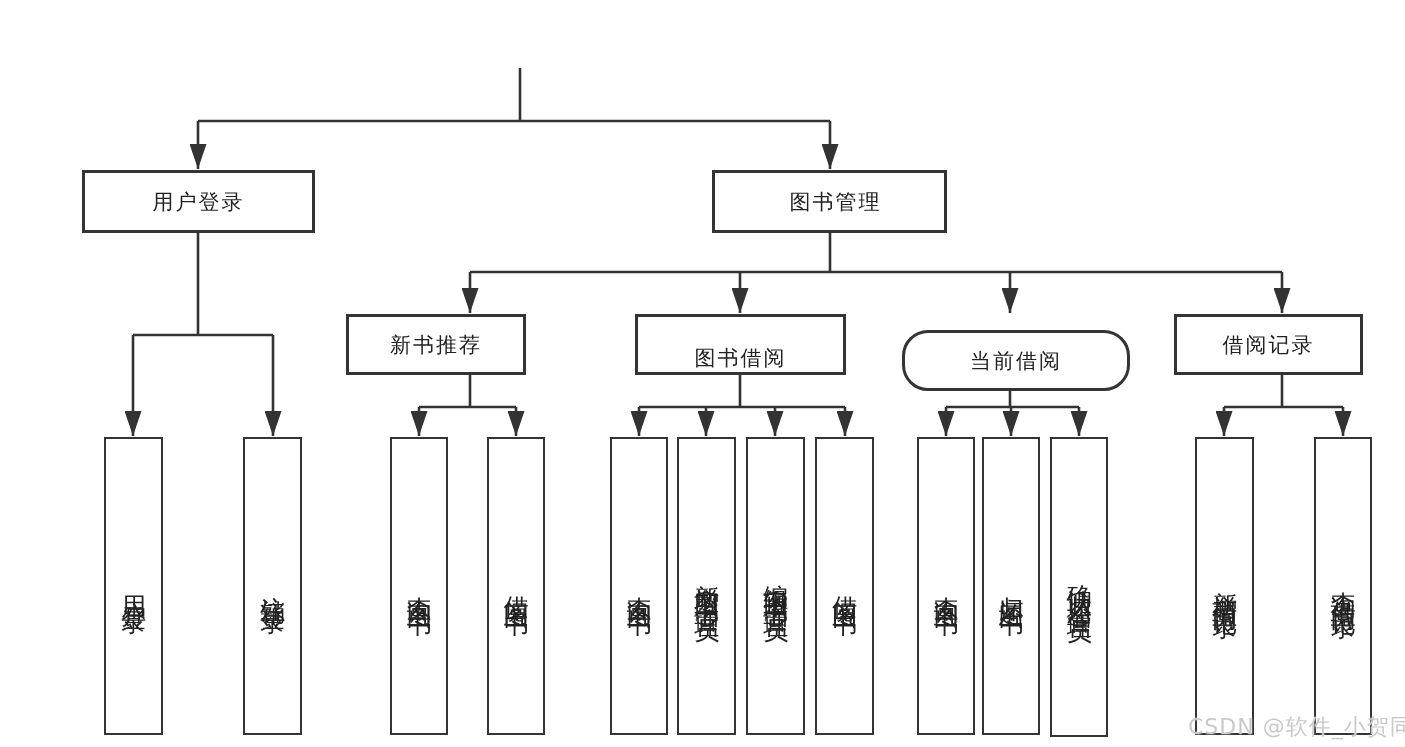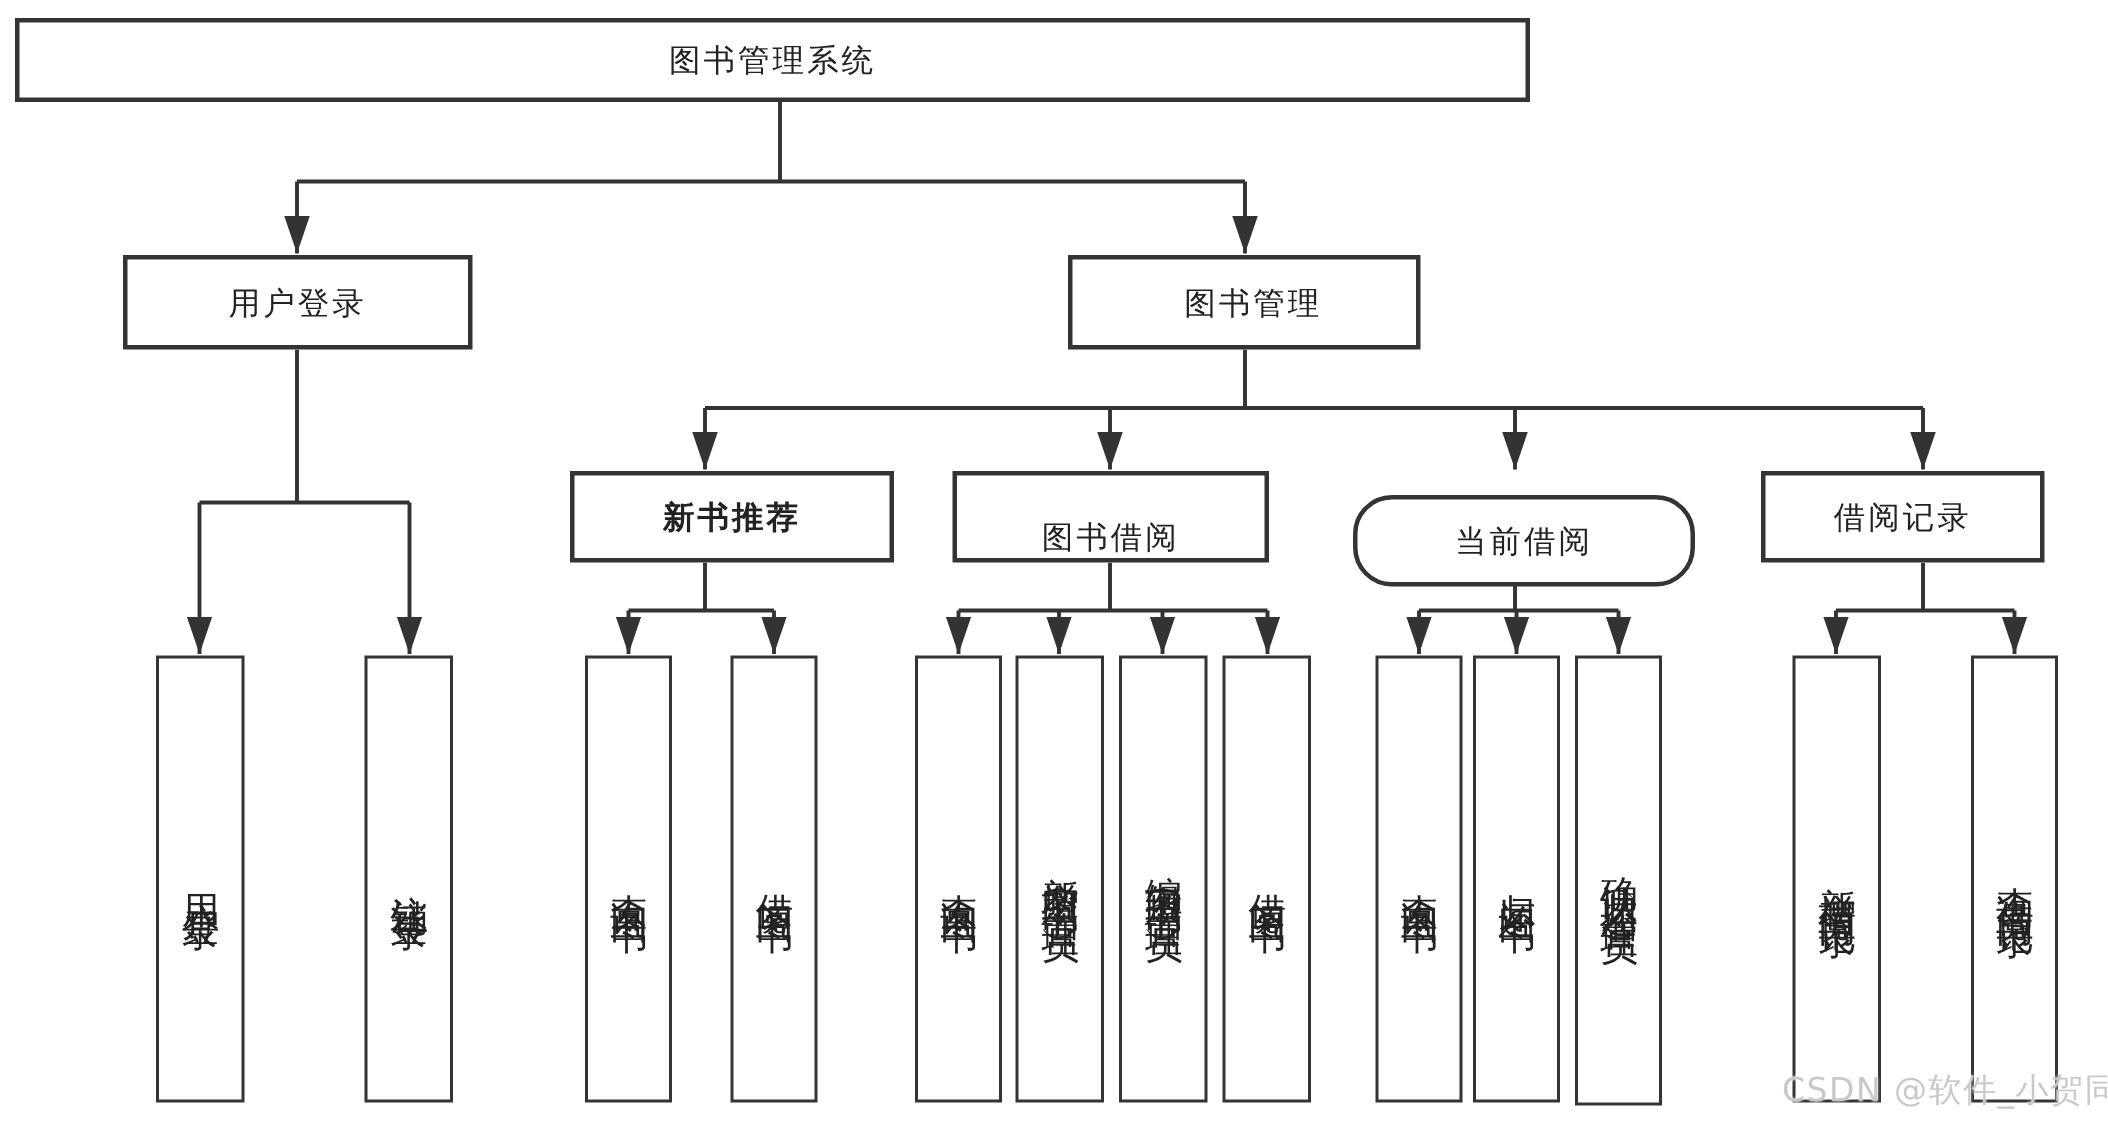--- a/index.html
+++ b/index.html
@@ -108,32 +108,29 @@
       <line class="ln" x1="1079" y1="407" x2="1079" y2="436" marker-end="url(#arw)"></line>
     </g>
 
     <g>
       <path class="ln" d="M1282,375 V407 M1224,407 H1343"></path>
       <line class="ln" x1="1224" y1="407" x2="1224" y2="436" marker-end="url(#arw)"></line>
       <line class="ln" x1="1343" y1="407" x2="1343" y2="436" marker-end="url(#arw)"></line>
     </g>
   </svg>
 
-  <div class="node hbox root-box" style="left:10px; top:12px; width:1010px; height:56px;">
-    <span>图书管理系统</span>
-  </div>
 
   <div class="node hbox" style="left:82px; top:170px; width:233px; height:63px;">
     <span>用户登录</span>
   </div>
   <div class="node hbox" style="left:712px; top:170px; width:235px; height:63px;padding-left:12px;">
     <span>图书管理</span>
   </div>
 
-  <div class="node hbox" style="left:380px; top:314px; width:216px; height:61px;font-weight:bold;">
+  <div class="node hbox" style="left:346px; top:314px; width:180px; height:61px;">
     <span>新书推荐</span>
   </div>
   <div class="node hbox" style="left:635px; top:314px; width:211px; height:61px;align-items:flex-end;">
     <span>图书借阅</span>
   </div>
   <div class="node hbox" style="left:902px; top:330px; width:228px; height:61px;border-radius:26px;">
     <span>当前借阅</span>
   </div>
   <div class="node hbox" style="left:1174px; top:314px; width:189px; height:61px;">
     <span>借阅记录</span>

